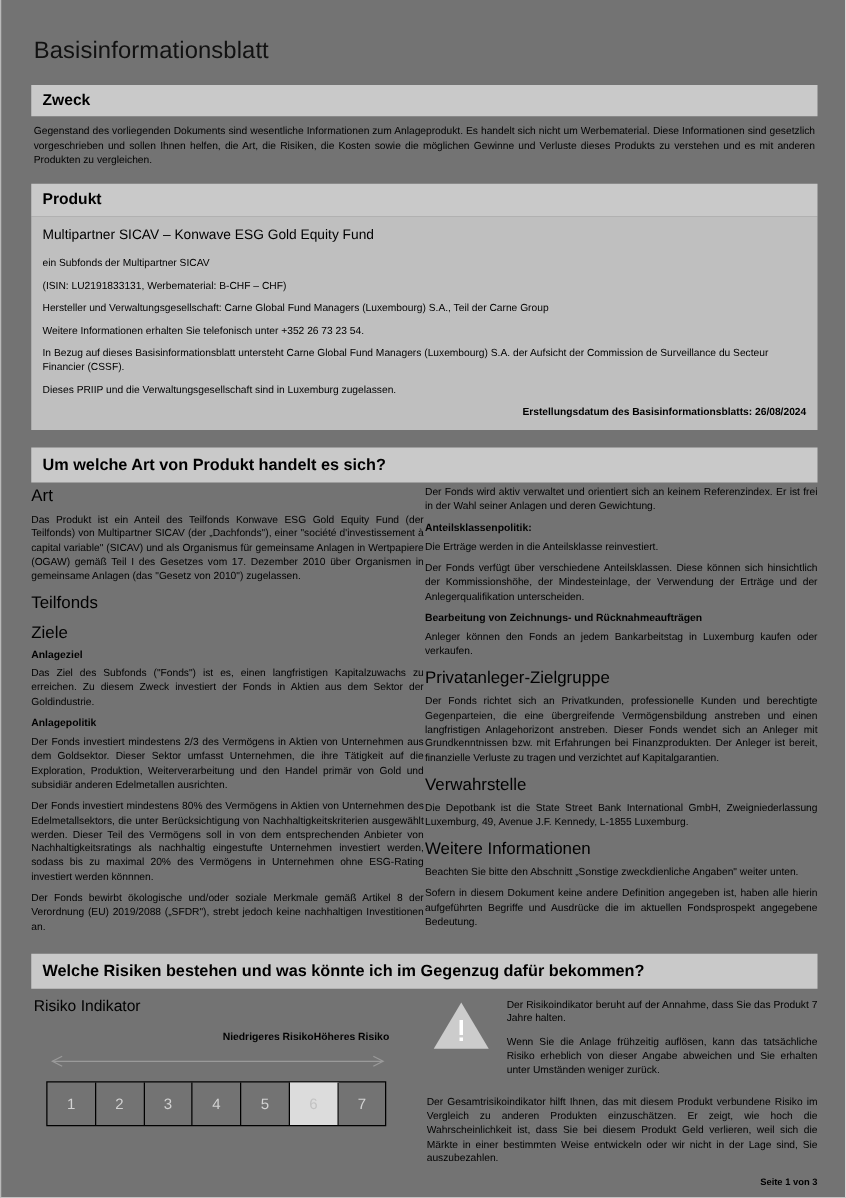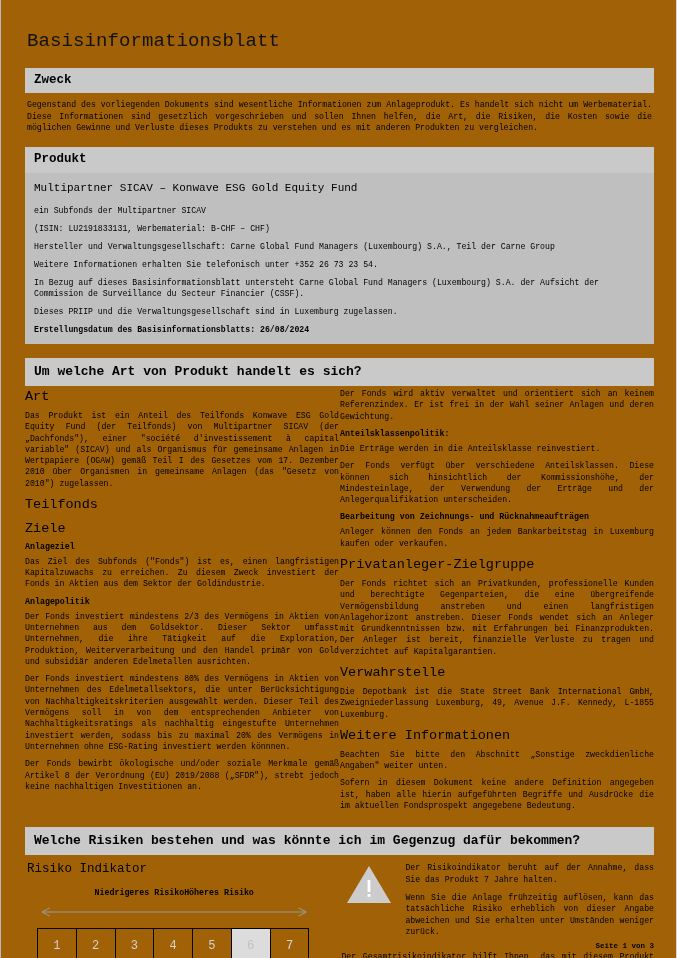--- a/index.html
+++ b/index.html
@@ -8,26 +8,25 @@
     background: #ffffff;
   }
   body {
     font-family: "Liberation Sans", sans-serif;
     color: #000000;
   }
   #page {
     position: relative;
     width: 677px;
     height: 958px;
-    background: #a16207;
+    background: #737373;
     border-left: 1px solid #b9b9b9;
     border-right: 1px solid #d8d8d8;
     box-sizing: border-box;
     overflow: hidden;
-    font-family: Liberation Mono, monospace;
   }
   #inner {
     padding: 30px 22px 0 24px;
   }
   .doc-title {
     font-size: 19px;
     font-weight: normal;
     letter-spacing: 0.1px;
     margin: 0 0 16px 2px;
     color: #111;
@@ -70,21 +69,21 @@
   .product-box .line:last-child { margin-bottom: 0; }
   .product-name {
     font-size: 11px !important;
     line-height: 1.3;
     margin-bottom: 9px !important;
   }
   .product-box a {
     color: #1a1ae0;
     text-decoration: underline;
   }
-  .bold { font-weight: bold; }
+  .bold { font-weight: bold; text-align: right; }
 
   
   .cols {
     display: flex;
     gap: 1px;
     padding-top: 0;
   }
   .col { width: 50%; }
   h2.sub {
     font-size: 13.5px;
@@ -106,21 +105,21 @@
   .risk-cols { display: flex; gap: 16px; padding-top: 7px; }
   .risk-left { width: 49%; }
   .risk-right { width: 51%; }
   .risk-title {
     font-size: 12.5px;
     font-weight: normal;
     margin: 0 0 12px 2px;
   }
   .risk-labels {
     display: flex;
-    justify-content: center;
+    justify-content: flex-end;
     font-size: 8.3px;
     font-weight: bold;
     padding: 0 14px 0 12px;
     margin-bottom: 7px;
   }
   .arrow-row {
     padding: 0 14px 0 12px;
     margin-bottom: 6px;
   }
   .scale {

